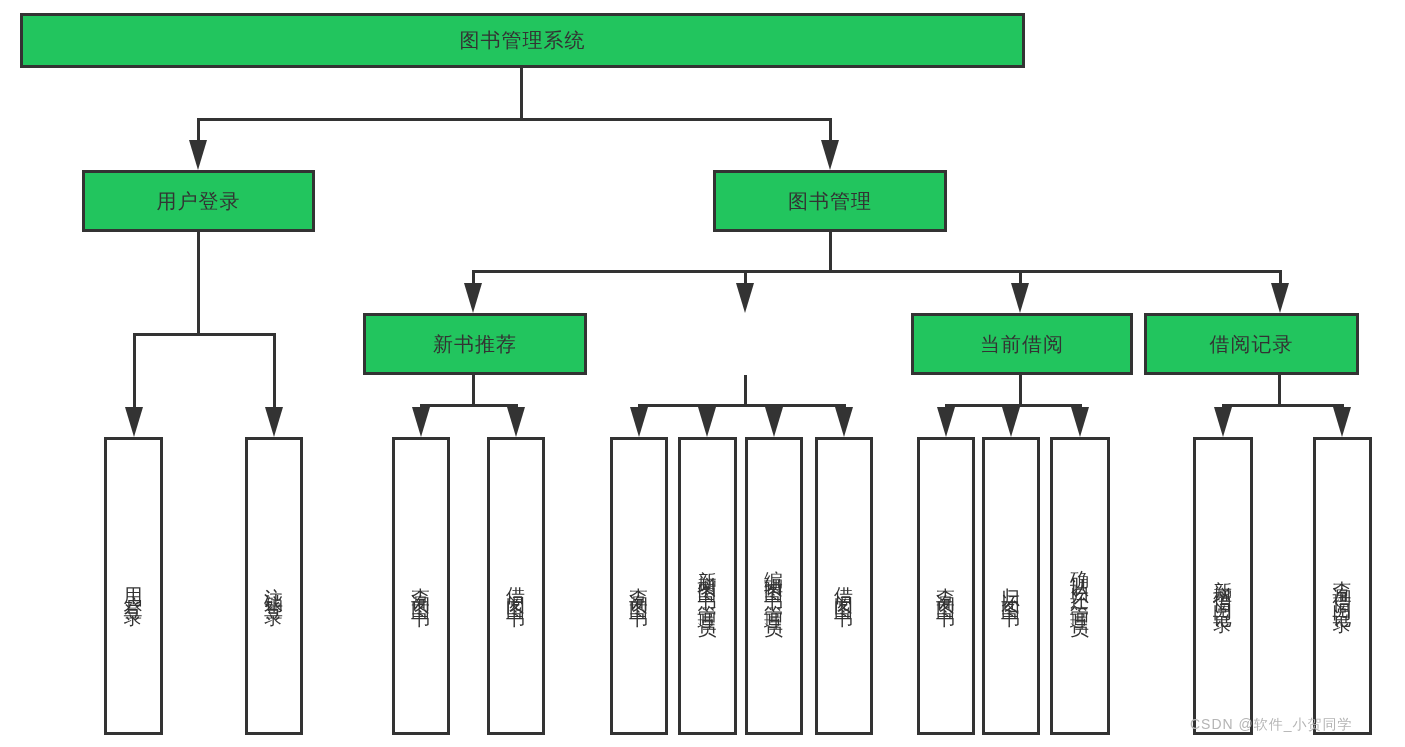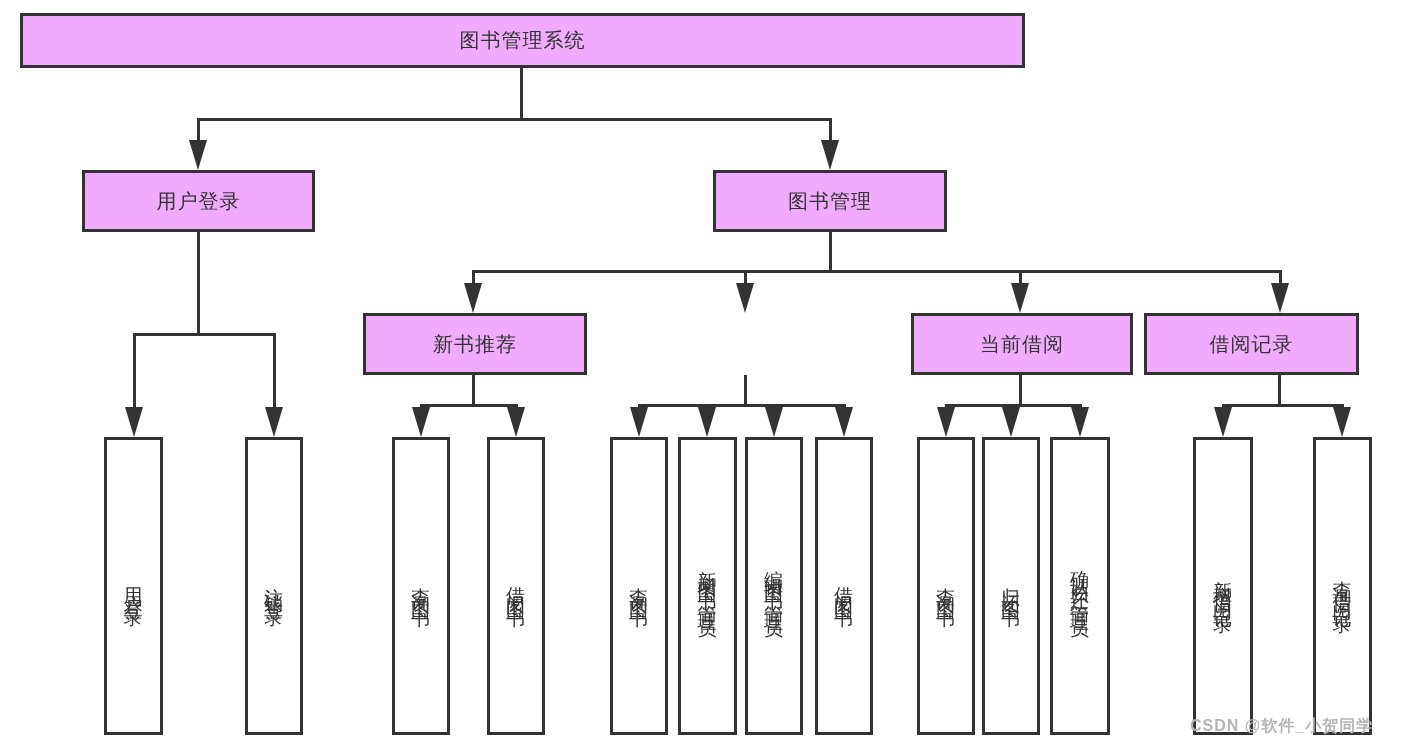--- a/index.html
+++ b/index.html
@@ -12,21 +12,21 @@
     width:1405px;
     height:747px;
     background:#ffffff;
     overflow:hidden;
   }
   
   .box{
     position:absolute;
     box-sizing:border-box;
     border:3px solid #333333;
-    background:#f0abfc;
+    background:#22c55e;
     display:flex;
     align-items:center;
     justify-content:center;
     color:#333333;
   }
   .box span{
     font-size:20px;
     letter-spacing:1px;
     white-space:nowrap;
   }
@@ -59,25 +59,24 @@
     position:absolute;
     width:0;height:0;
     border-left:9px solid transparent;
     border-right:9px solid transparent;
     border-top:30px solid #333333;
   }
   .watermark{
     position:absolute;
     left:1190px;
     top:716px;
-    font-size:16px;
+    font-size:14px;
     color:#b5b5b5;
     letter-spacing:1px;
     white-space:nowrap;
-    font-weight:bold;
   }
 </style>
 </head>
 <body>
 
 <div class="canvas">
 
   <div class="box" style="left:20px;top:13px;width:1005px;height:55px;">
     <span>图书管理系统</span>
   </div>

